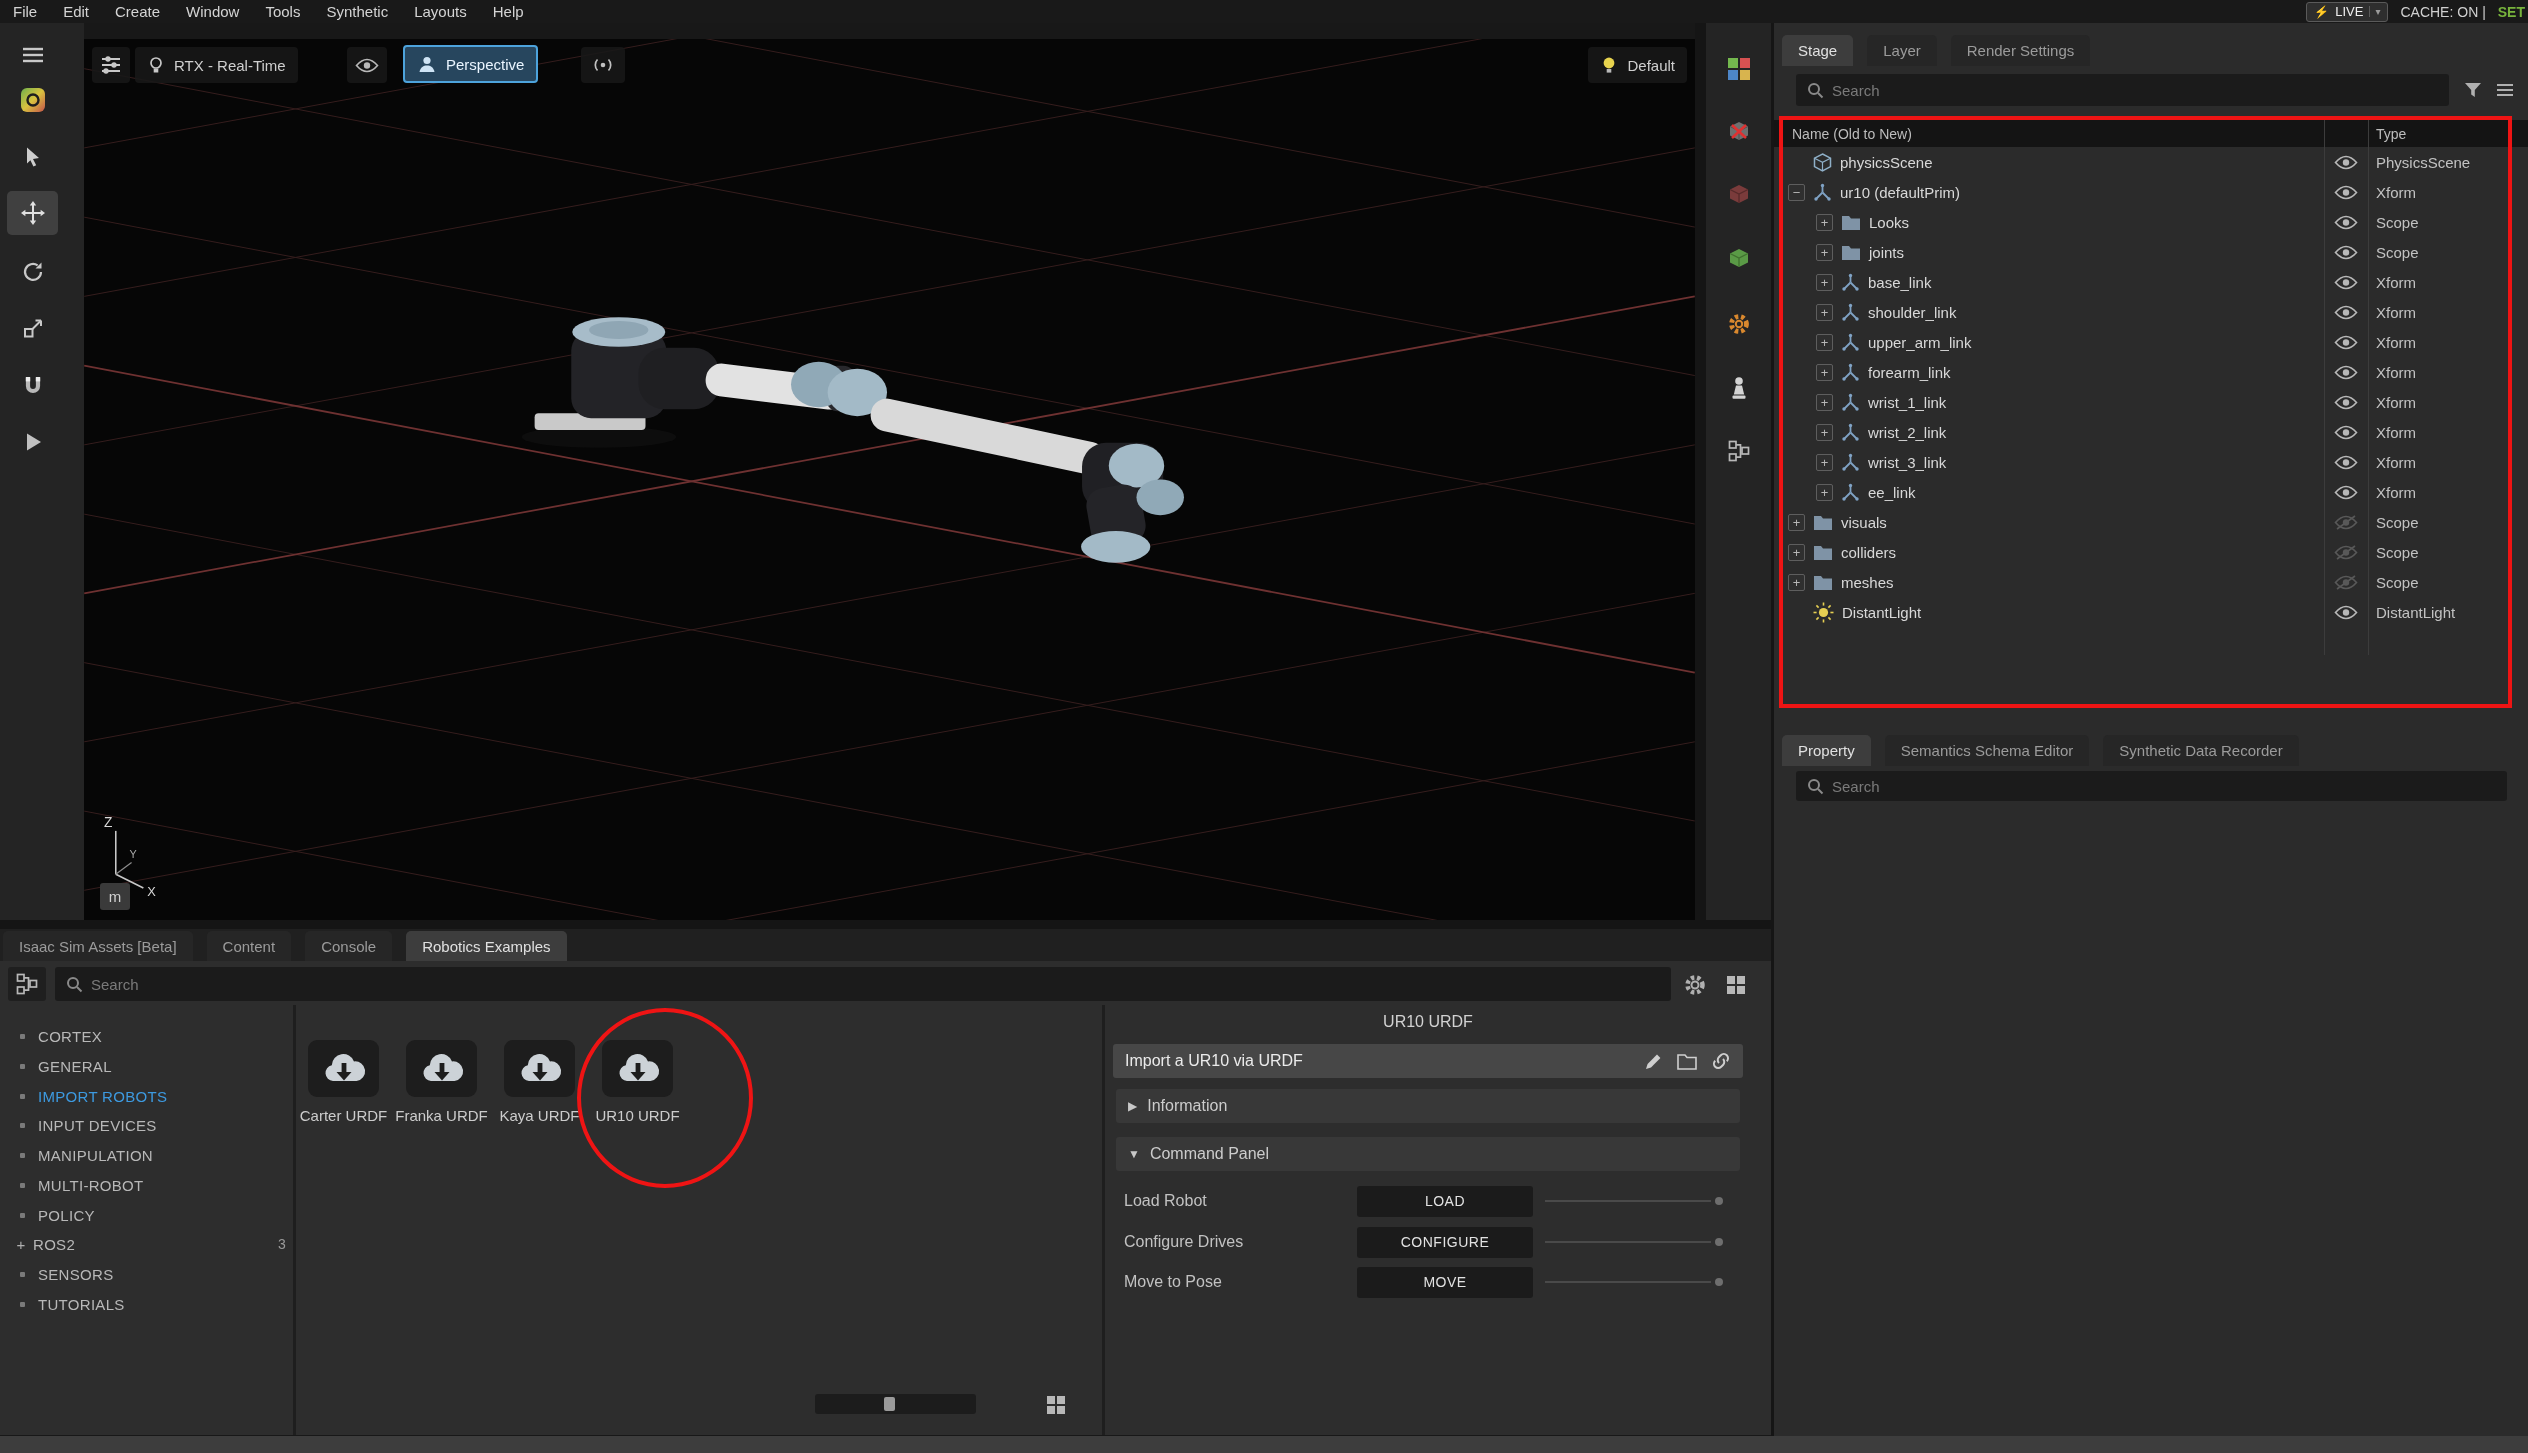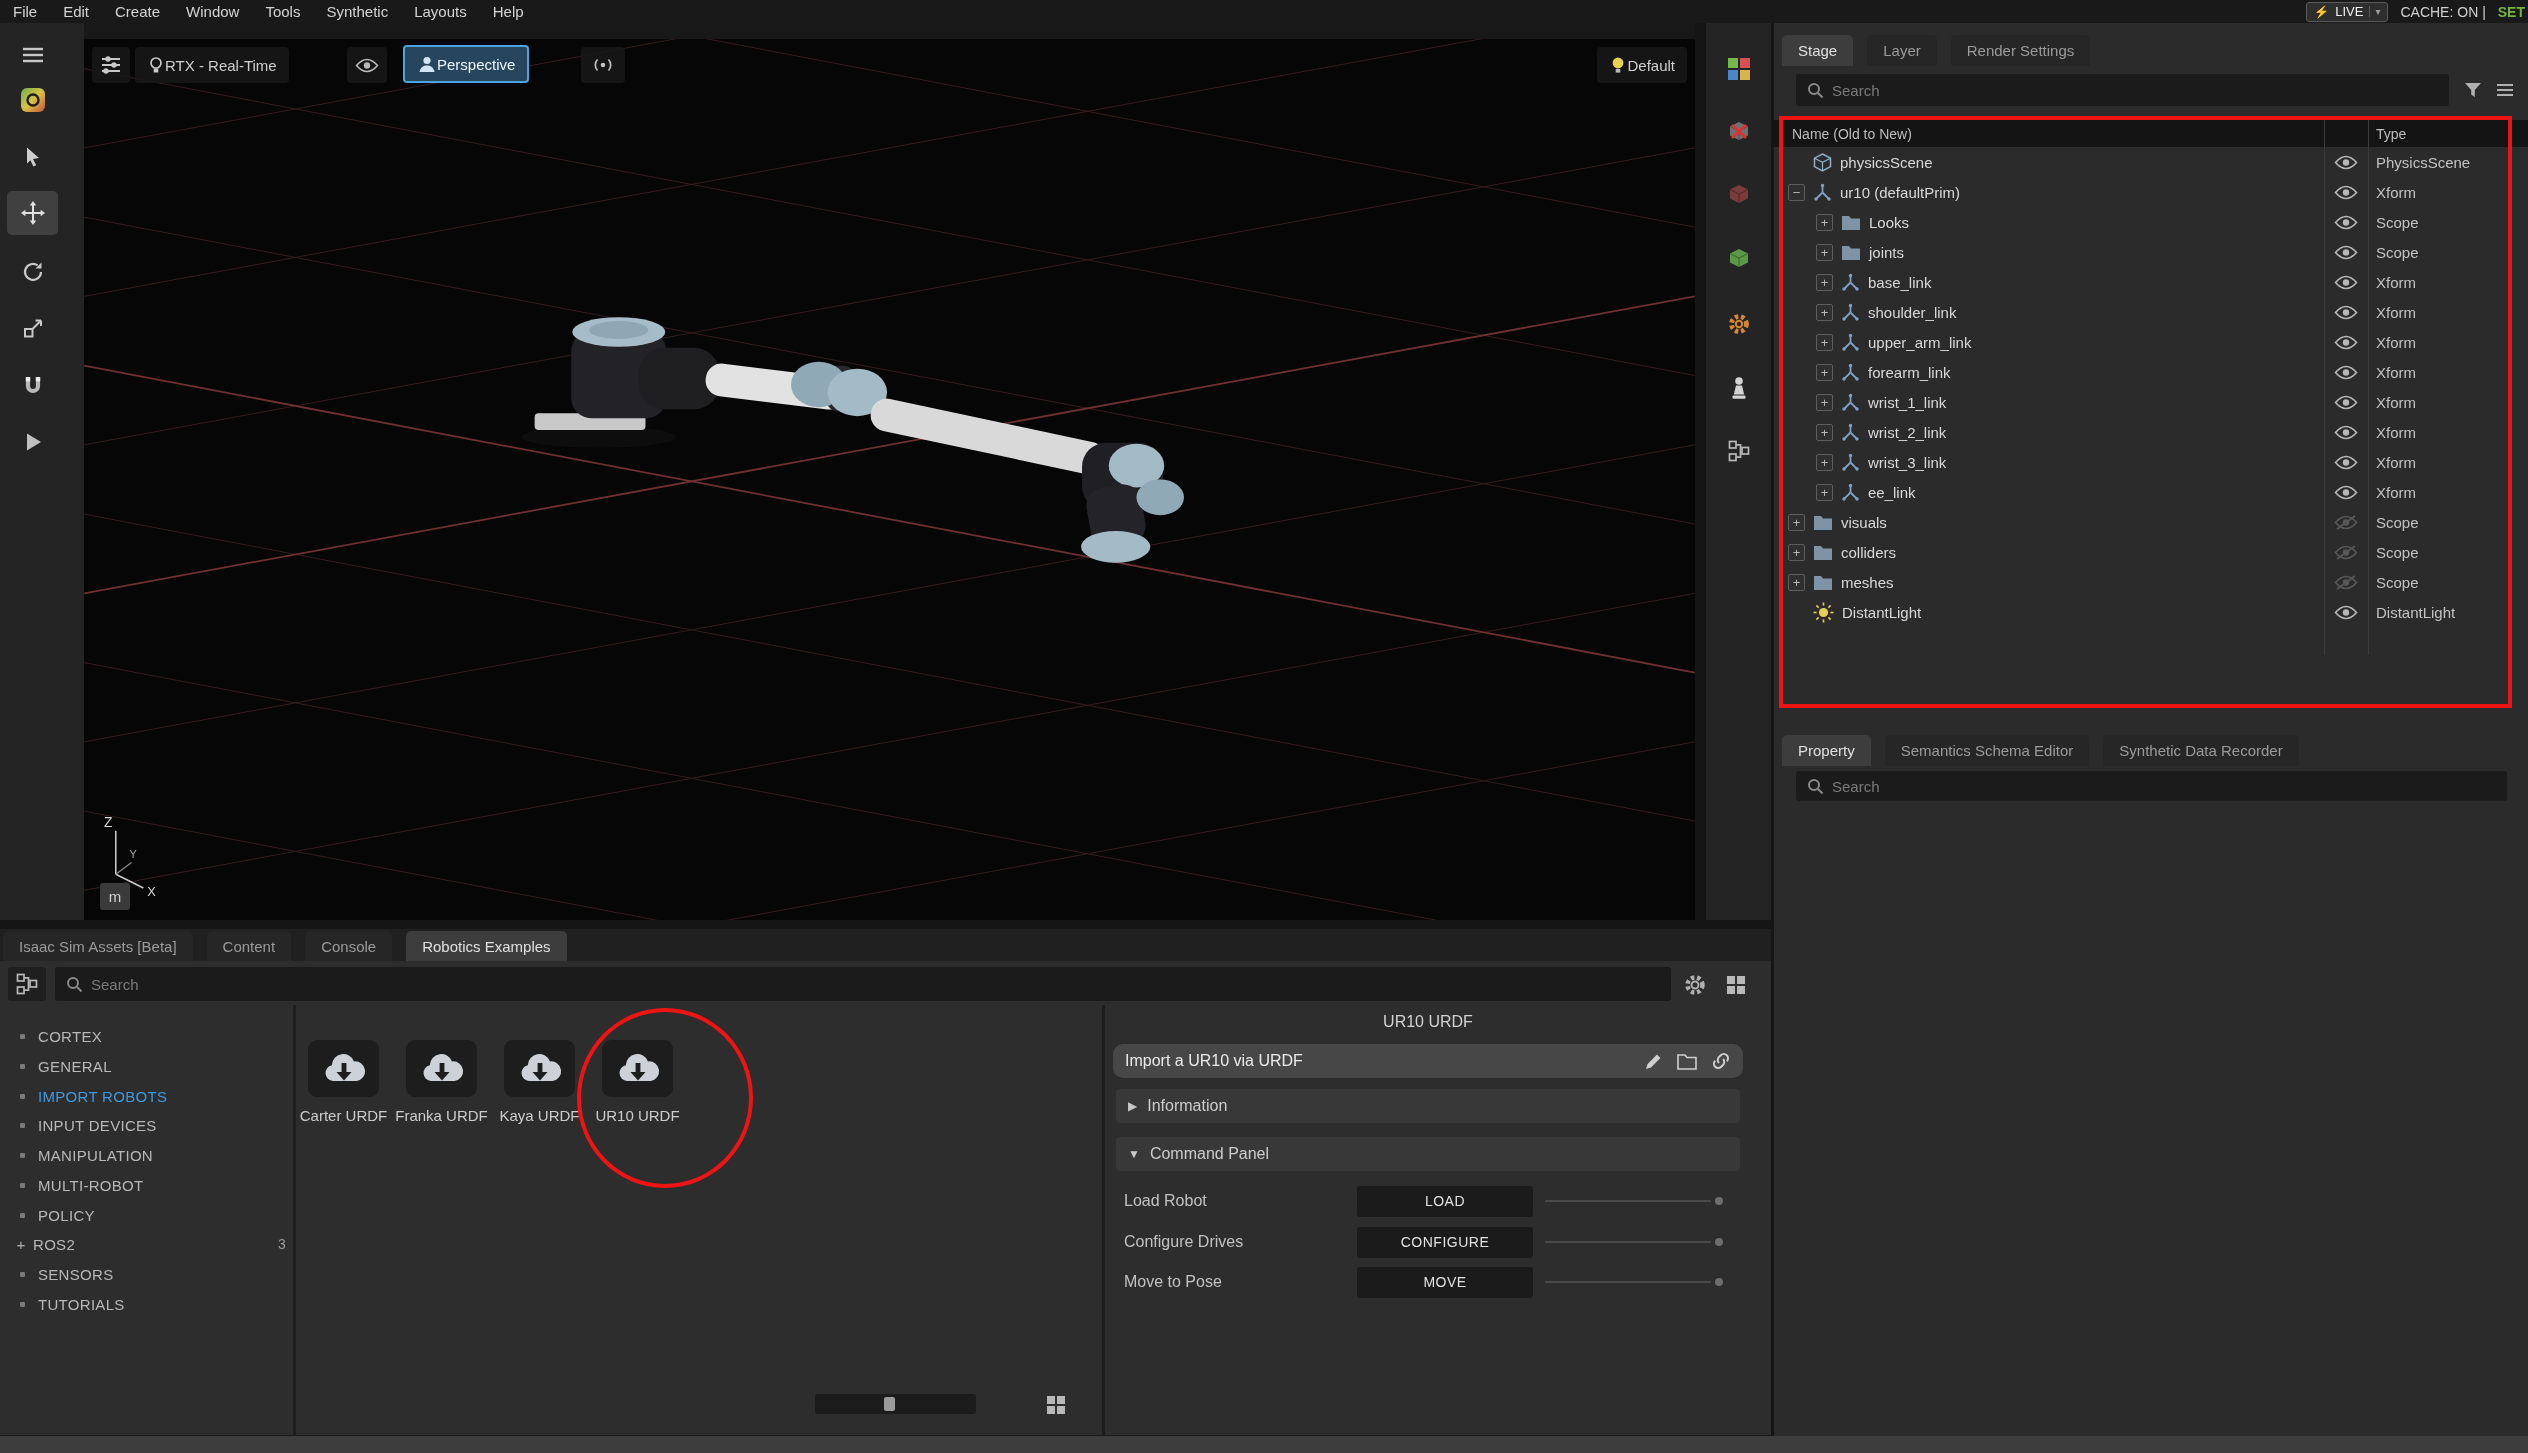--- a/index.html
+++ b/index.html
@@ -26,21 +26,21 @@
   #left-toolbar{position:absolute;left:0;top:23px;width:84px;height:897px;background:#242424}
   #right-toolbar{position:absolute;left:1706px;top:23px;width:65px;height:897px;background:#242424}
   .tool{position:absolute;width:51px;height:44px;display:flex;align-items:center;justify-content:center;border-radius:5px}
   .tool.active{background:#404040}
   #right-toolbar .tool{width:50px;left:8px}
 
   
   #viewport{position:absolute;left:84px;top:39px;width:1611px;height:881px;background:#060606;overflow:hidden}
   #vp-scene{position:absolute;left:0;top:0}
   .vp-btn{position:absolute;top:8px;height:36px;background:rgba(24,24,24,.88);border-radius:4px;
-          display:flex;align-items:center;gap:0;padding:0 12px;color:#cfcfcf;font-size:15px;white-space:nowrap}
+          display:flex;align-items:center;gap:9px;padding:0 12px;color:#cfcfcf;font-size:15px;white-space:nowrap}
   .vp-btn.square{padding:0;justify-content:center}
   #vp-persp{top:6px;height:38px;background:#27465e;border:2px solid #4da3dc;color:#eaf5ff}
   #axis-gizmo{position:absolute;left:16px;top:774px;width:69px;height:91px}
   #unit-box{position:absolute;left:16px;top:844px;width:30px;height:27px;background:#3a3a3a;border-radius:3px;
             display:flex;align-items:center;justify-content:center;font-size:15px;color:#d0d0d0}
 
   
   #right-panel{position:absolute;left:1774px;top:23px;width:754px;height:1413px;background:#2b2b2b}
   .tabs{position:absolute;display:flex;align-items:flex-end;height:33px}
   .tab{padding:7px 16px 7px;background:#262626;color:#9b9b9b;font-size:15px;margin-right:14px;
@@ -86,21 +86,21 @@
   .asset-ic{width:71px;height:57px;margin:0 auto;background:#1d1d1d;border-radius:9px;
             display:flex;align-items:center;justify-content:center}
   .asset-label{margin-top:9px;font-size:15px;line-height:19px;color:#cccccc}
   .zoom-slider{position:absolute;left:815px;top:1394px;width:161px;height:20px;background:#1c1c1c;border-radius:3px}
   .zoom-handle{position:absolute;left:69px;top:3px;width:11px;height:14px;background:#9a9a9a;border-radius:2px}
 
   
   #details{position:absolute;left:1106px;top:47px;width:644px;height:428px}
   #details-title{position:absolute;left:0;top:0;width:644px;height:28px;display:flex;align-items:center;
                  justify-content:center;font-size:16px;color:#d2d2d2}
-  #import-header{position:absolute;left:7px;top:36px;width:630px;height:34px;background:#474747;border-radius:10px;
+  #import-header{position:absolute;left:7px;top:36px;width:630px;height:34px;background:#474747;border-radius:3px;
                  display:flex;align-items:center;padding:16px 12px;font-size:16px;color:#ebebeb}
   #import-header .hdr-icons{margin-left:auto;display:flex;gap:14px}
   .sect-bar{position:absolute;left:10px;width:624px;height:34px;background:#383838;border-radius:3px;
             display:flex;align-items:center;gap:10px;padding:0 12px;font-size:16px;color:#cccccc}
   .sect-bar .tri{font-size:12px;color:#c8c8c8}
   .cmd-row{position:absolute;left:10px;width:624px;height:34px;display:flex;align-items:center}
   .cmd-label{width:241px;padding-left:8px;font-size:16px;color:#c2c2c2}
   .cmd-btn{width:176px;height:31px;background:#1b1b1b;border:none;border-radius:3px;color:#e2e2e2;
            font-size:14px;letter-spacing:0.5px;font-family:"Liberation Sans",sans-serif}
   .cmd-line{height:2px;background:#4a4a4a;width:166px;margin-left:12px}

